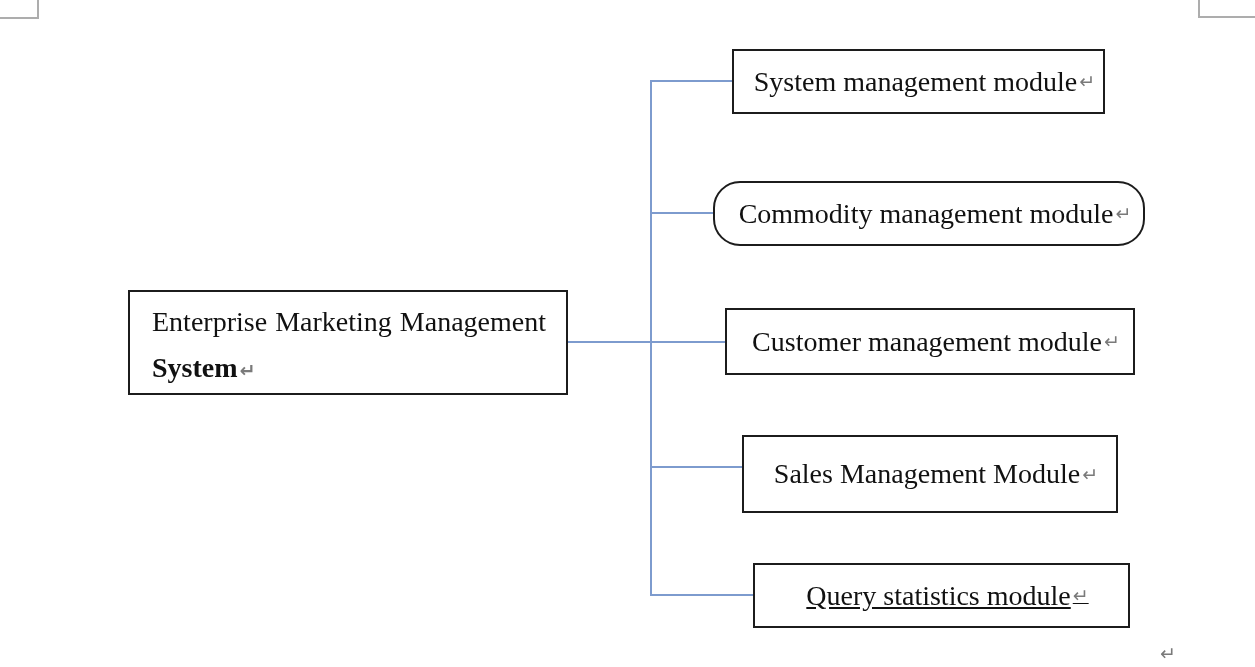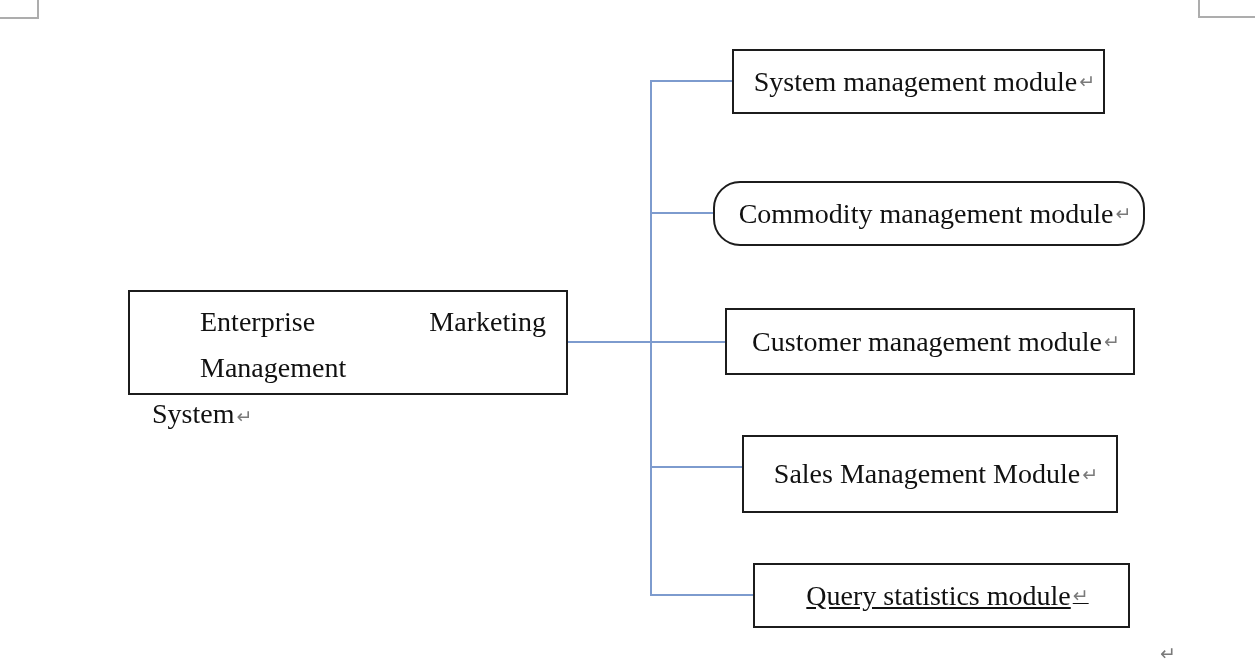--- a/index.html
+++ b/index.html
@@ -59,25 +59,25 @@
   .root-box {
     left: 128px; top: 290px; width: 440px; height: 105px;
     padding: 7px 20px 0 22px;
     font-size: 28px;
   }
   .root-line1 {
     text-align: justify;
     text-align-last: justify;
     line-height: 46px;
     white-space: normal;
-    margin-left: 48px;
   }
   .root-line2 {
     line-height: 46px;
     white-space: nowrap;
+    font-weight: bold;
   }
   
   .retmark {
     color: #7a7a7a;
     font-family: "DejaVu Sans", sans-serif;
     font-size: 19px;
     line-height: 1;
   }
   .retmark.inline { margin-left: 2px; }
   .retmark.trailing {

